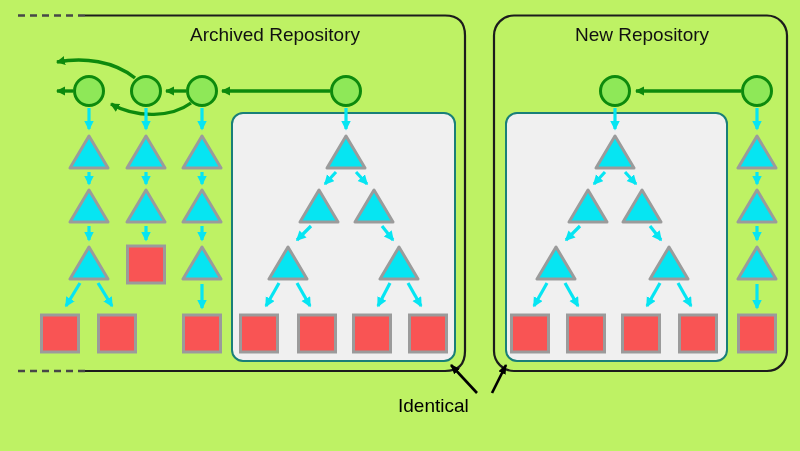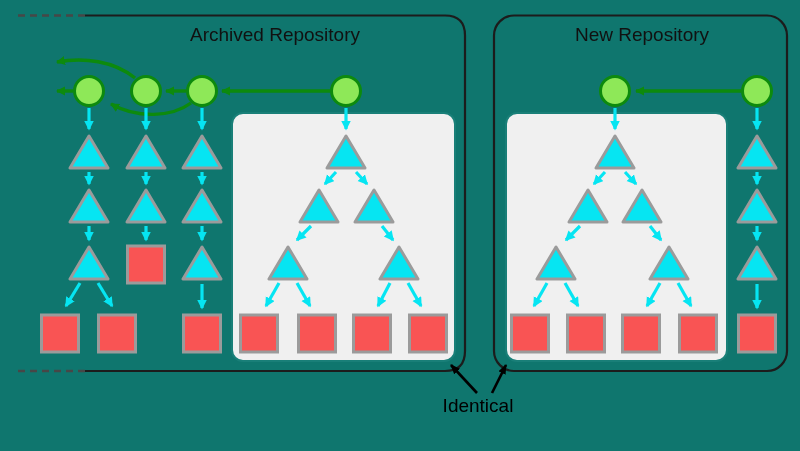--- a/index.html
+++ b/index.html
@@ -1,33 +1,32 @@
 <!DOCTYPE html>
 <html style="--commit-fill: #8ee858; --commit-stroke: #0d8a0d; --green-arrow: #0d8a0d; --tree-fill: #06e5f2; --cyan-arrow: #06e5f2; --node-stroke: #9b9b9b; --blob-fill: #f95454; --highlight-border: #197f78; --highlight-fill: #f0f0f0; --box-border: #1c1c1c; --dash-color: #474747; --annotation-color: #000000;"><head>
 <meta charset="utf-8">
 <style>
   html,body{margin:0;padding:0;background:#ffffff;}
   .stage{
     position:relative;
     width:800px;height:451px;
-    background:#0f766e;
+    background:#bef264;
     font-family:"Liberation Sans", sans-serif;
     overflow:hidden;
   }
   .stage svg{position:absolute;left:0;top:0;}
   .box-title{
     position:absolute;
     text-align:center;
     font-size:19px;
     color:#111111;
     white-space:nowrap;
   }
   .annotation{
     position:absolute;
-    text-align:center;
     font-size:19px;
     line-height:21px;
     color:var(--annotation-color,#000);
   }
   
   .commit{fill:var(--commit-fill,#8ee858);stroke:var(--commit-stroke,#0d8a0d);stroke-width:3;}
   .tree{fill:var(--tree-fill,#06e5f2);stroke:var(--node-stroke,#9b9b9b);stroke-width:3;stroke-linejoin:round;}
   .blob{fill:var(--blob-fill,#f95454);stroke:var(--node-stroke,#9b9b9b);stroke-width:3;}
   .garrow{stroke:var(--green-arrow,#0d8a0d);stroke-width:3.4;fill:none;}
   .carrow{stroke:var(--cyan-arrow,#06e5f2);stroke-width:3.2;fill:none;}

